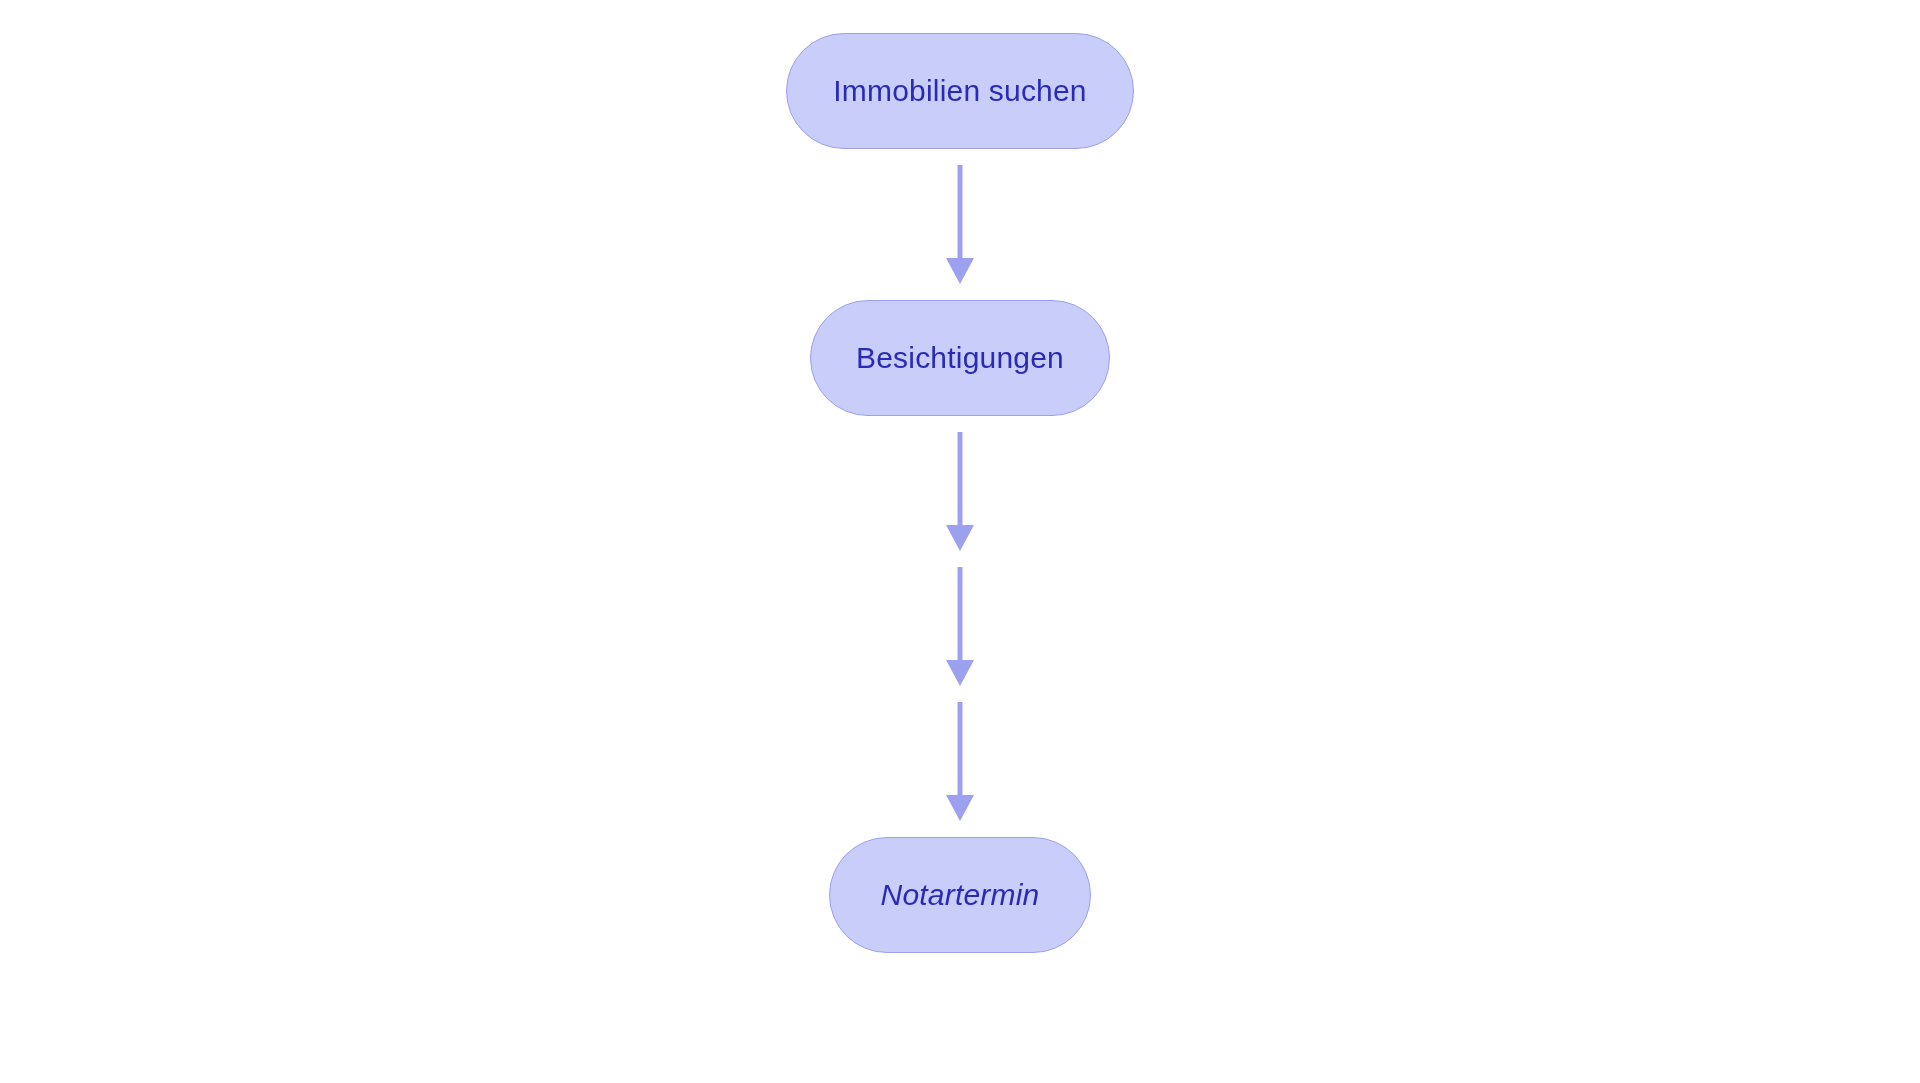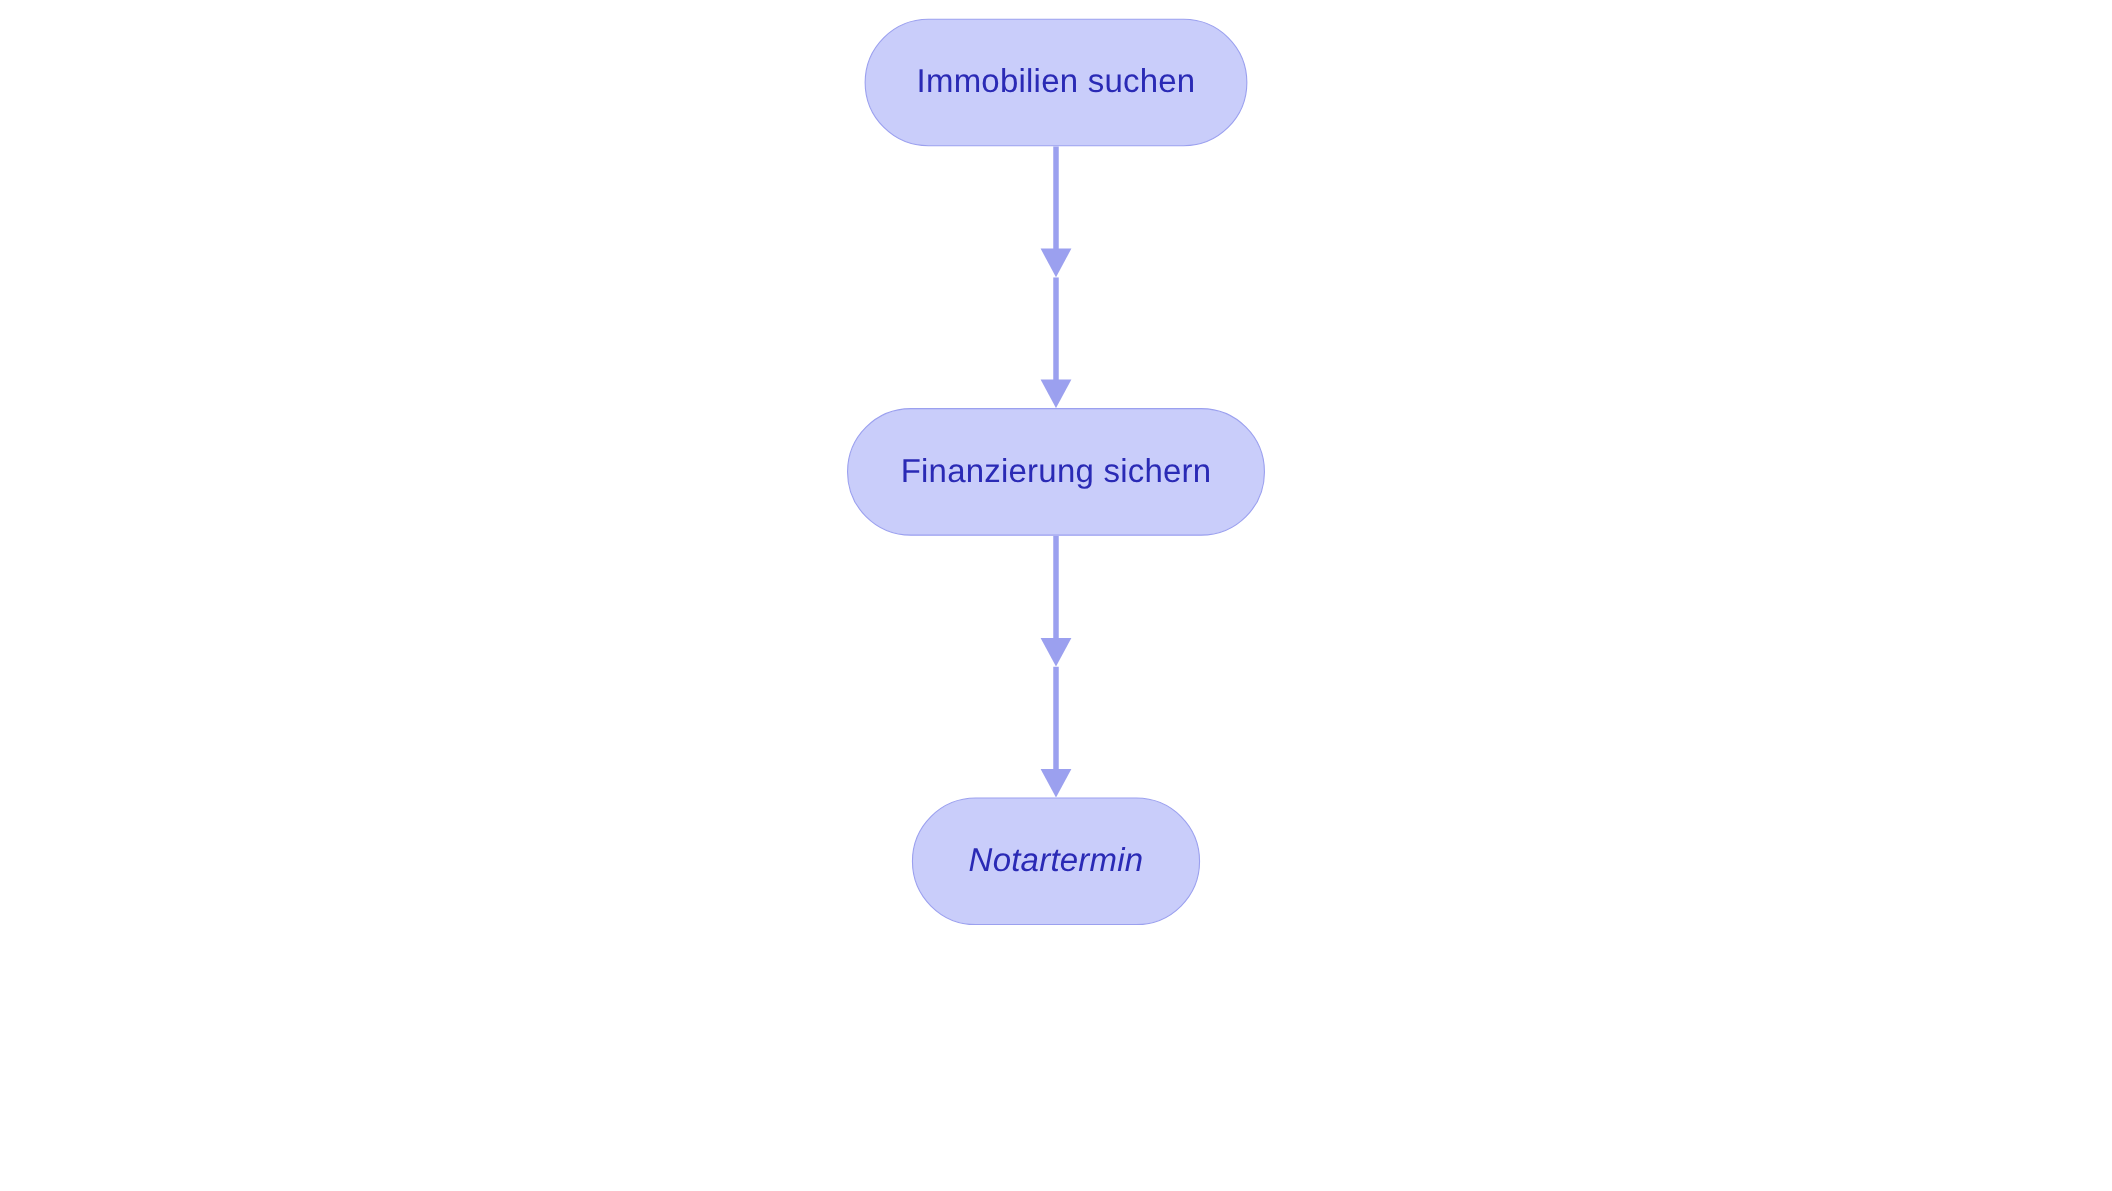--- a/index.html
+++ b/index.html
@@ -21,20 +21,21 @@
   }
   .flow-column {
     position: absolute;
     left: 0;
     top: 0;
     width: 1920px;
     height: 1083px;
     display: flex;
     flex-direction: column;
     align-items: center;
+    gap: 16px;
   }
   .node {
     box-sizing: border-box;
     height: 116px;
     background: #c9cdfa;
     border: 1.6px solid #9ba0ef;
     border-radius: 58px;
     display: flex;
     align-items: center;
     justify-content: center;
@@ -73,29 +74,29 @@
 
     <div class="node node-w1">
       <span class="node-label">Immobilien suchen</span>
     </div>
 
     <svg class="connector" viewBox="0 0 40 119">
       <line x1="20" y1="0" x2="20" y2="94" stroke="#9ba0ef" stroke-width="5"></line>
       <polygon points="6,93 34,93 20,119" fill="#9ba0ef"></polygon>
     </svg>
 
+    <div class="node node-w2">
+      <span class="node-label">Besichtigungen</span>
+    </div>
 
     <svg class="connector" viewBox="0 0 40 119">
       <line x1="20" y1="0" x2="20" y2="94" stroke="#9ba0ef" stroke-width="5"></line>
       <polygon points="6,93 34,93 20,119" fill="#9ba0ef"></polygon>
     </svg>
 
-    <div class="node node-w3">
-      <span class="node-label">Finanzierung sichern</span>
-    </div>
 
     <svg class="connector" viewBox="0 0 40 119">
       <line x1="20" y1="0" x2="20" y2="94" stroke="#9ba0ef" stroke-width="5"></line>
       <polygon points="6,93 34,93 20,119" fill="#9ba0ef"></polygon>
     </svg>
 
 
     <svg class="connector" viewBox="0 0 40 119">
       <line x1="20" y1="0" x2="20" y2="94" stroke="#9ba0ef" stroke-width="5"></line>
       <polygon points="6,93 34,93 20,119" fill="#9ba0ef"></polygon>

